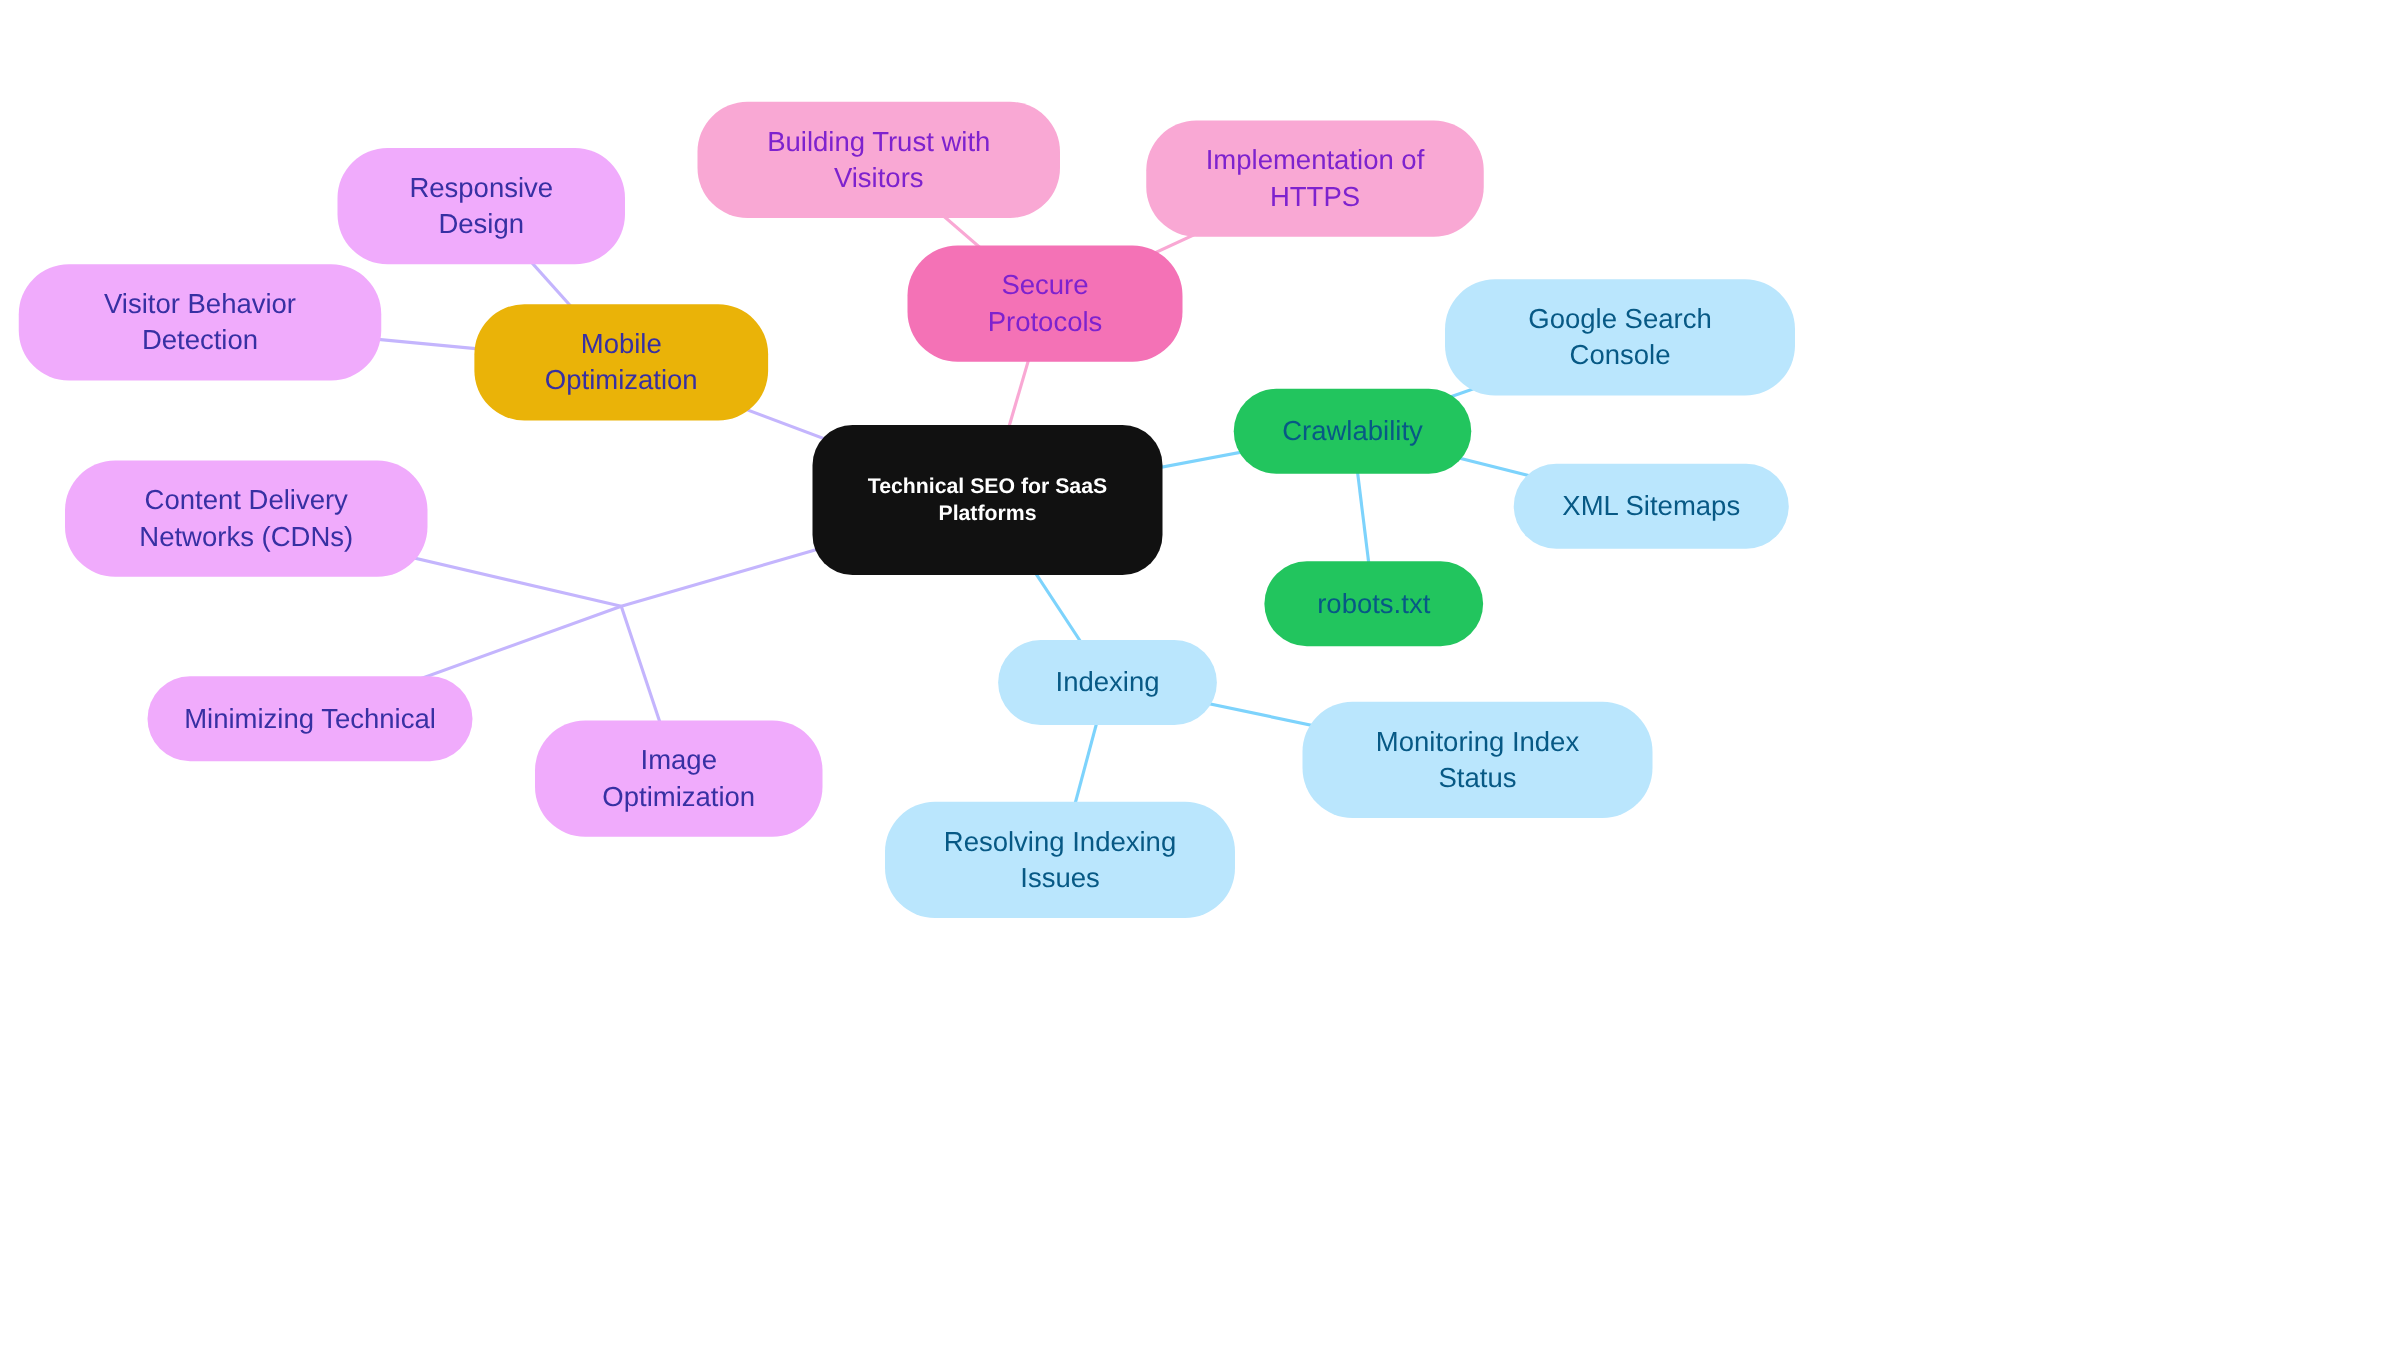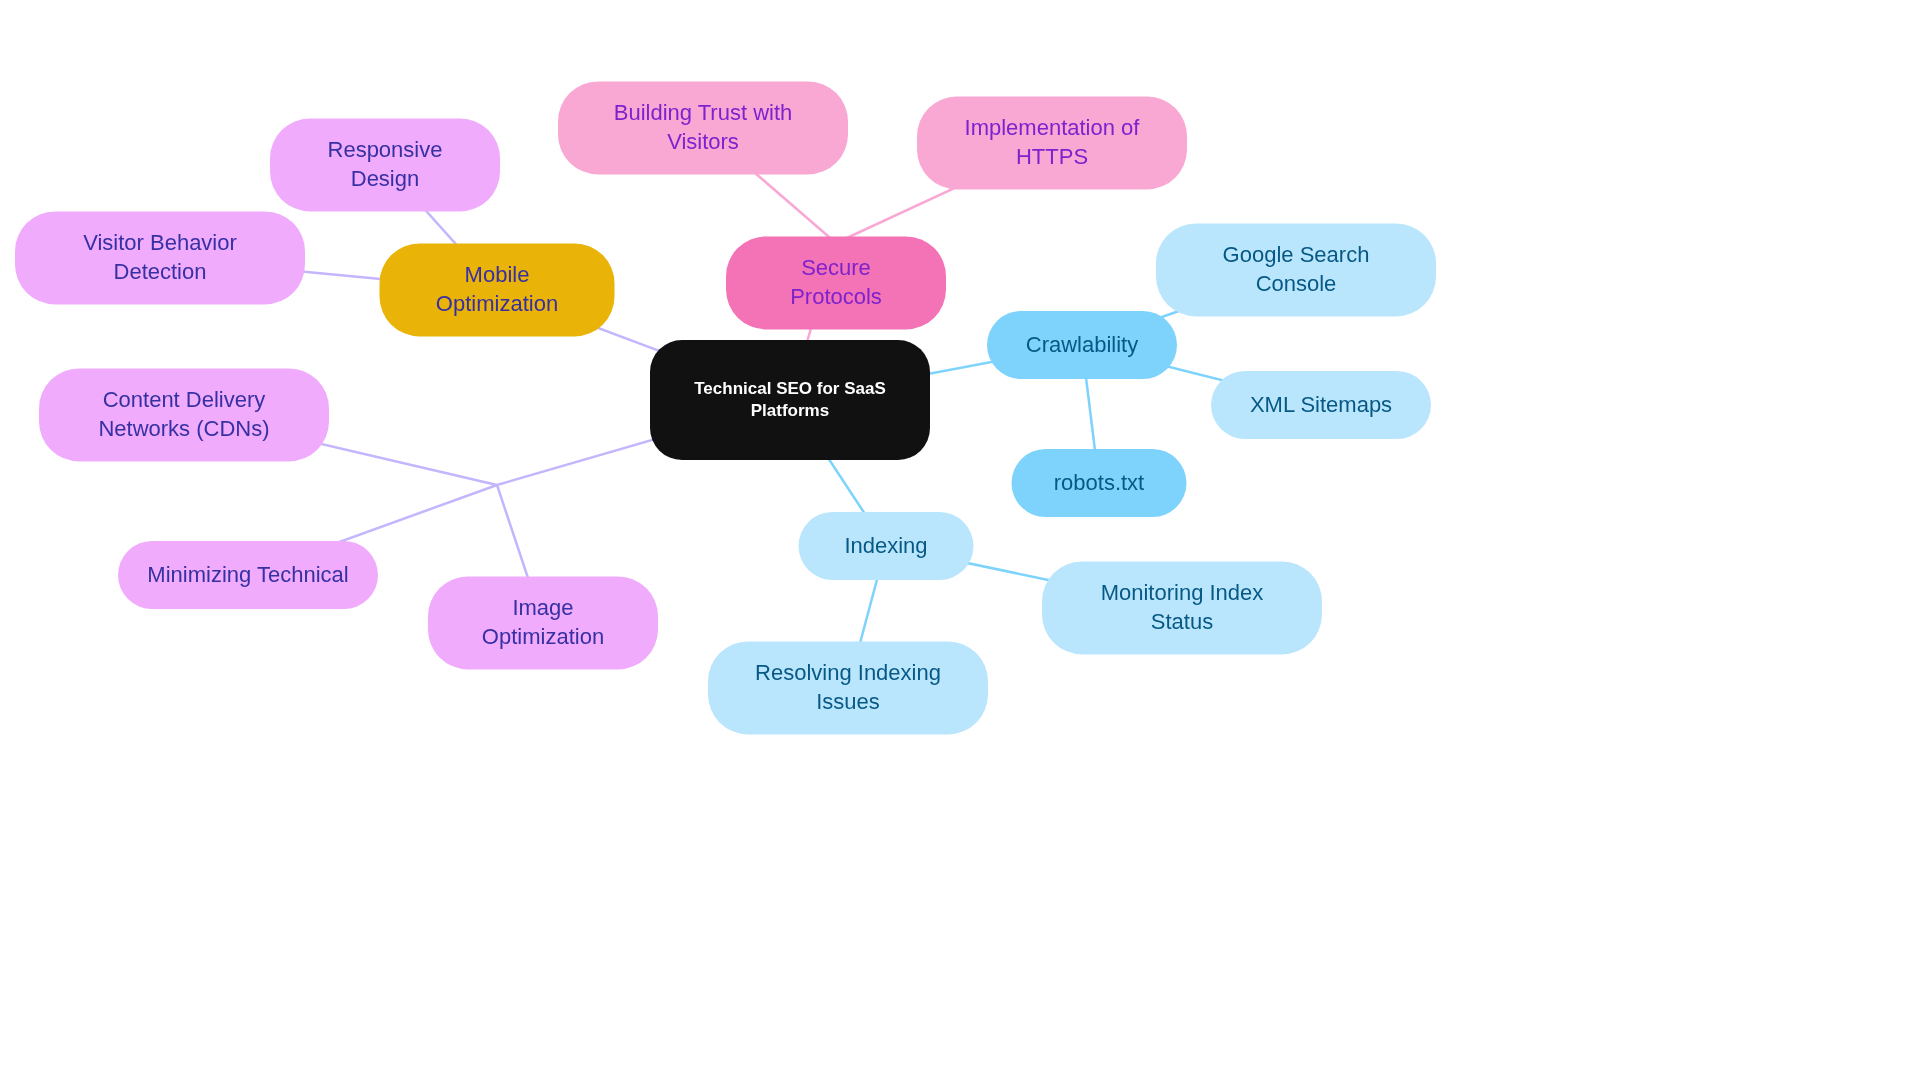--- a/index.html
+++ b/index.html
@@ -47,37 +47,36 @@
       border-radius: 32px;
     }
     .node-pink-light {
       background: #f9a8d4;
       color: #7e22ce;
       border: none;
     }
     .node-pink-medium {
       background: #f472b6;
       color: #7e22ce;
-      margin-top: 40px;
     }
     .node-purple-light {
       background: #f0abfc;
       color: #3730a3;
     }
     .node-purple-medium {
       background: #eab308;
       color: #3730a3;
     }
     .node-blue-light {
       background: #bae6fd;
       color: #075985;
       justify-content: center;
     }
     .node-blue-medium {
-      background: #7dd3fc;
+      background: #22c55e;
       color: #075985;
       text-align: right;
     }
   </style>
 </head>
 <body>
 
 <div class="canvas">
   <svg class="connections" id="connections-svg">
       <line x1="790" y1="400" x2="836" y2="243" stroke="#f9a8d4" stroke-width="2.5"></line>
@@ -115,21 +114,21 @@
     </div>
     <div class="node node-purple-light" style="left: 385px; top: 165px; width: 230px; min-height: 68px; position: absolute; transform: translate(-50%, -50%);">
       <span>Responsive Design</span>
     </div>
     <div class="node node-purple-light" style="left: 160px; top: 258px; width: 290px; min-height: 80px; position: absolute; transform: translate(-50%, -50%);">
       <span>Visitor Behavior Detection</span>
     </div>
     <div class="node node-purple-medium" style="left: 497px; top: 290px; width: 235px; min-height: 70px; position: absolute; transform: translate(-50%, -50%);">
       <span>Mobile Optimization</span>
     </div>
-    <div class="node node-purple-light" style="left: 184px; top: 415px; width: 290px; min-height: 88px; position: absolute; transform: translate(-50%, -50%); align-items: center;">
+    <div class="node node-purple-light" style="left: 197px; top: 415px; width: 290px; min-height: 88px; position: absolute; transform: translate(-50%, -50%); align-items: center;">
       <span>Content Delivery Networks
 (CDNs)</span>
     </div>
     <div class="node node-purple-light" style="left: 248px; top: 575px; width: 260px; min-height: 68px; position: absolute; transform: translate(-50%, -50%);">
       <span>Minimizing Technical</span>
     </div>
     <div class="node node-purple-light" style="left: 543px; top: 623px; width: 230px; min-height: 68px; position: absolute; transform: translate(-50%, -50%);">
       <span>Image Optimization</span>
     </div>
     <div class="node node-blue-medium" style="left: 1082px; top: 345px; width: 190px; min-height: 68px; position: absolute; transform: translate(-50%, -50%);">

